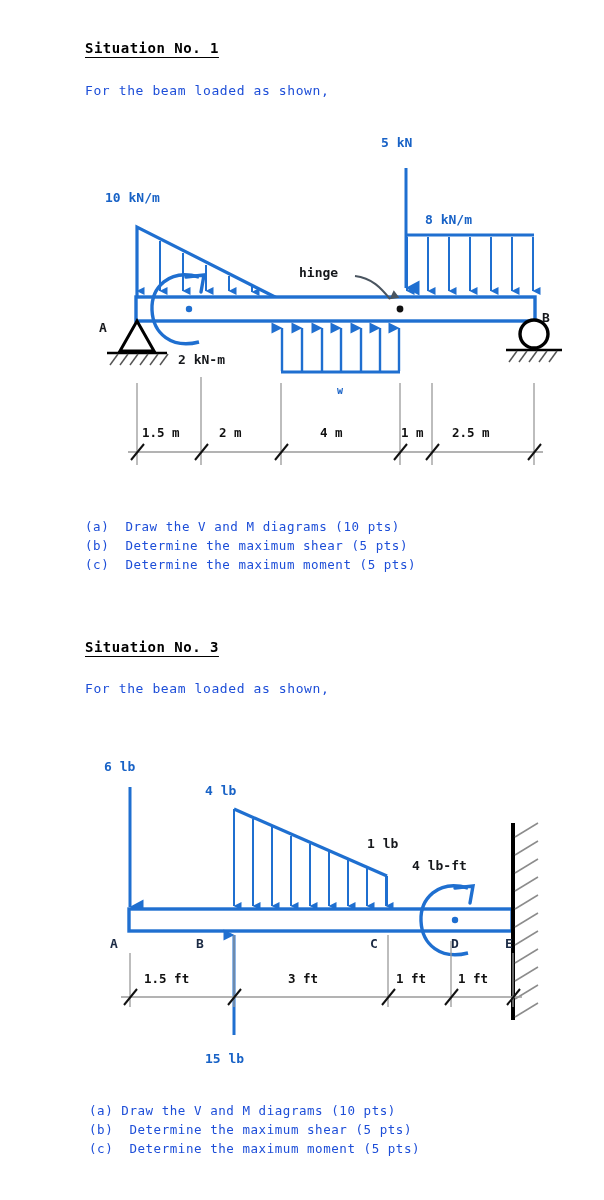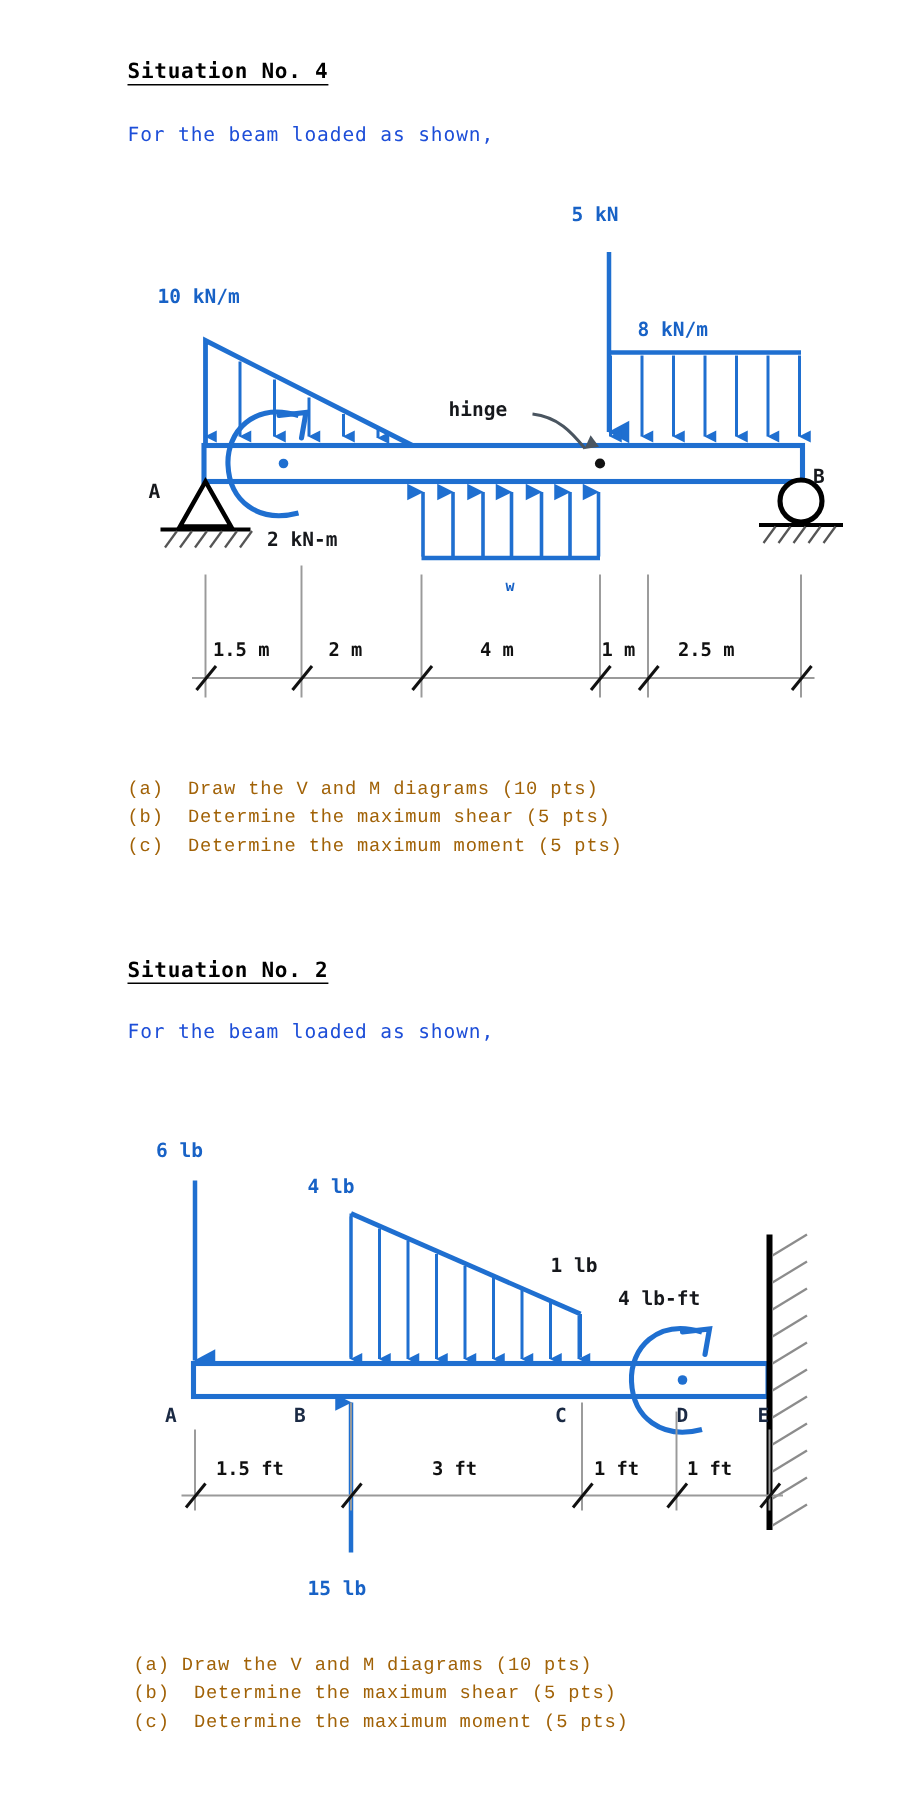--- a/index.html
+++ b/index.html
@@ -32,24 +32,23 @@
     white-space: pre;
   }
   .intro {
     font-size: 13px;
     color: #1d4ed8;
     letter-spacing: 0.6px;
     white-space: pre;
   }
   .qline {
     font-size: 12.5px;
-    color: #a16207;
+    color: #1d4ed8;
     letter-spacing: 0.55px;
     white-space: pre;
-    font-family: Liberation Mono, monospace;
   }
   .qlist { line-height: 19px; }
 
   svg { display: block; overflow: visible; }
   .dgm-label {
     font-family: "DejaVu Sans Mono", "Liberation Mono", monospace;
     font-weight: bold;
     font-size: 13px;
   }
   .lbl-blue { fill: #1862c6; }
@@ -72,21 +71,21 @@
     font-weight: bold;
     font-size: 13px;
     fill: #16181c;
   }
 </style>
 </head>
 <body>
 
 <div class="page">
 
-  <div class="abs sit-title" style="left:85px; top:40px;">Situation No. 4</div>
+  <div class="abs sit-title" style="left:85px; top:40px;">Situation No. 1</div>
 
   <div class="abs intro" style="left:85px; top:83px;">For the beam loaded as shown,</div>
 
   <div class="abs" style="left:0px; top:125px;">
     <svg width="604" height="370" viewBox="0 0 604 370">
       <defs>
         <marker id="ah-down" markerWidth="9" markerHeight="9" refX="4.5" refY="8" orient="auto" markerUnits="userSpaceOnUse">
           <path d="M0.5,0.5 L8.5,0.5 L4.5,8.5 Z" fill="#1f6fd0"></path>
         </marker>
         <marker id="ah-down-big" markerWidth="16" markerHeight="15" refX="8" refY="14" orient="auto" markerUnits="userSpaceOnUse">
@@ -221,21 +220,21 @@
       </g>
     </svg>
   </div>
 
   <div class="abs qlist" style="left:85px; top:517px;">
     <div class="qline">(a)  Draw the V and M diagrams (10 pts)</div>
     <div class="qline">(b)  Determine the maximum shear (5 pts)</div>
     <div class="qline">(c)  Determine the maximum moment (5 pts)</div>
   </div>
 
-  <div class="abs sit-title" style="left:85px; top:639px;">Situation No. 2</div>
+  <div class="abs sit-title" style="left:85px; top:639px;">Situation No. 3</div>
 
   <div class="abs intro" style="left:85px; top:681px;">For the beam loaded as shown,</div>
 
   <div class="abs" style="left:0px; top:745px;">
     <svg width="604" height="340" viewBox="0 0 604 340">
 
       <g>
         <line x1="130" y1="42" x2="130" y2="162" stroke="#1f6fd0" stroke-width="3" marker-end="url(#ah-down-big)"></line>
       </g>
       <text class="dgm-label lbl-blue" x="104" y="26">6 lb</text>

